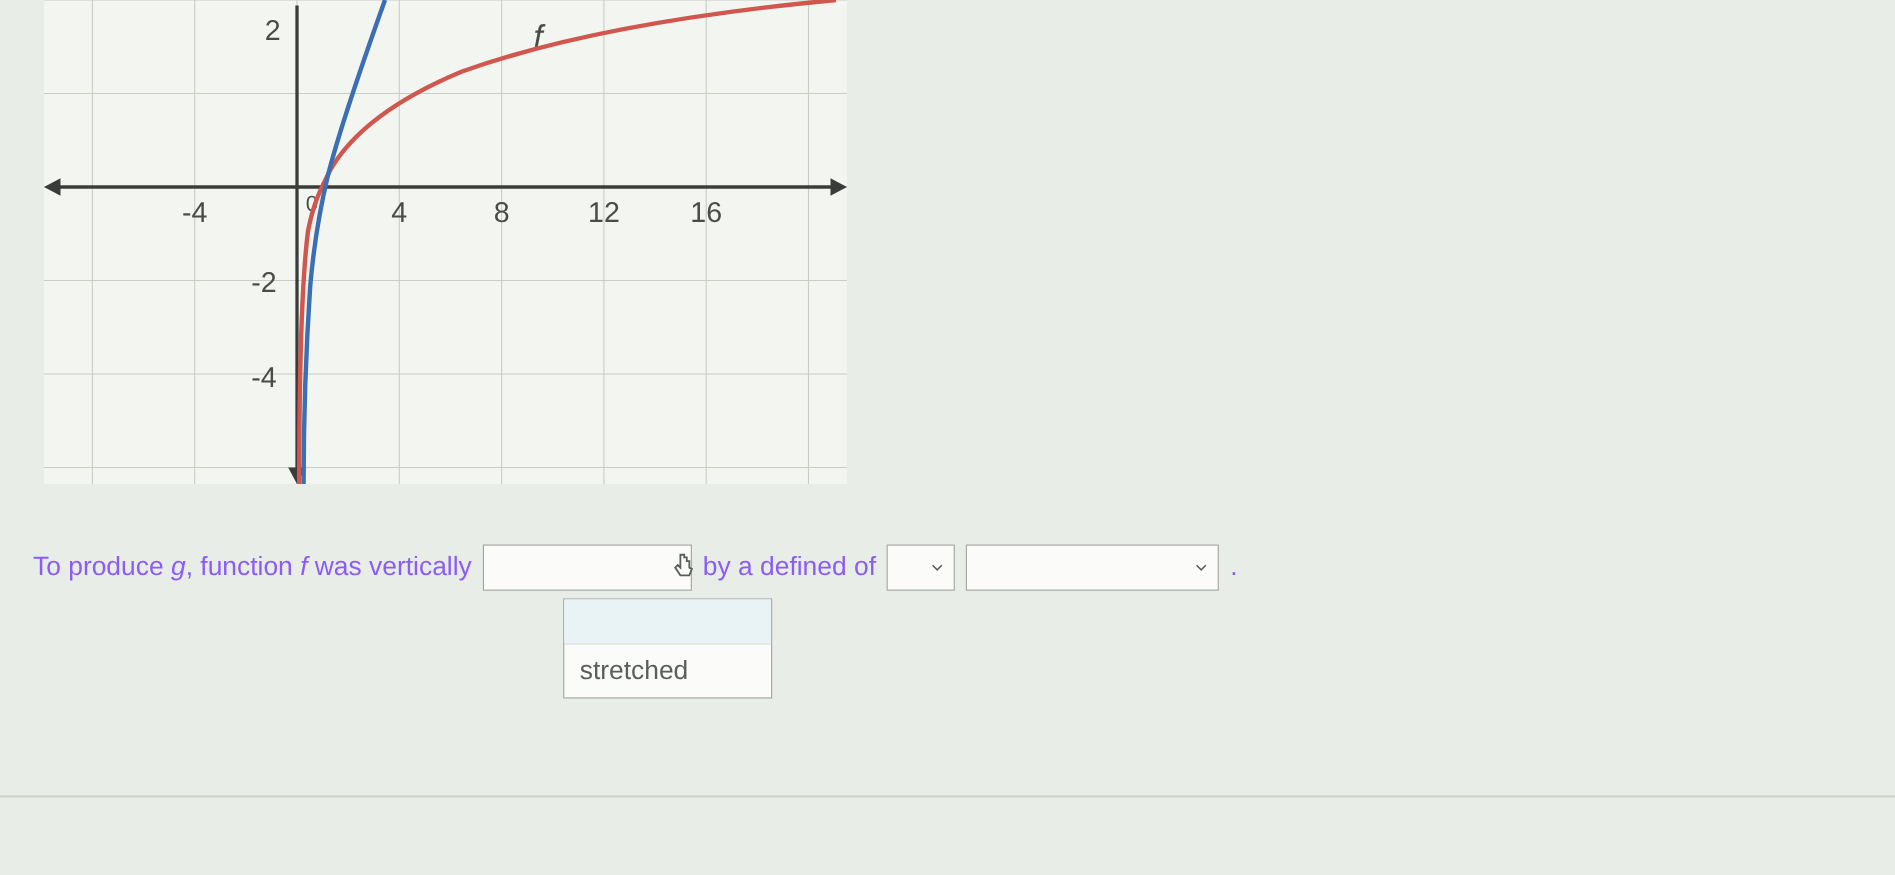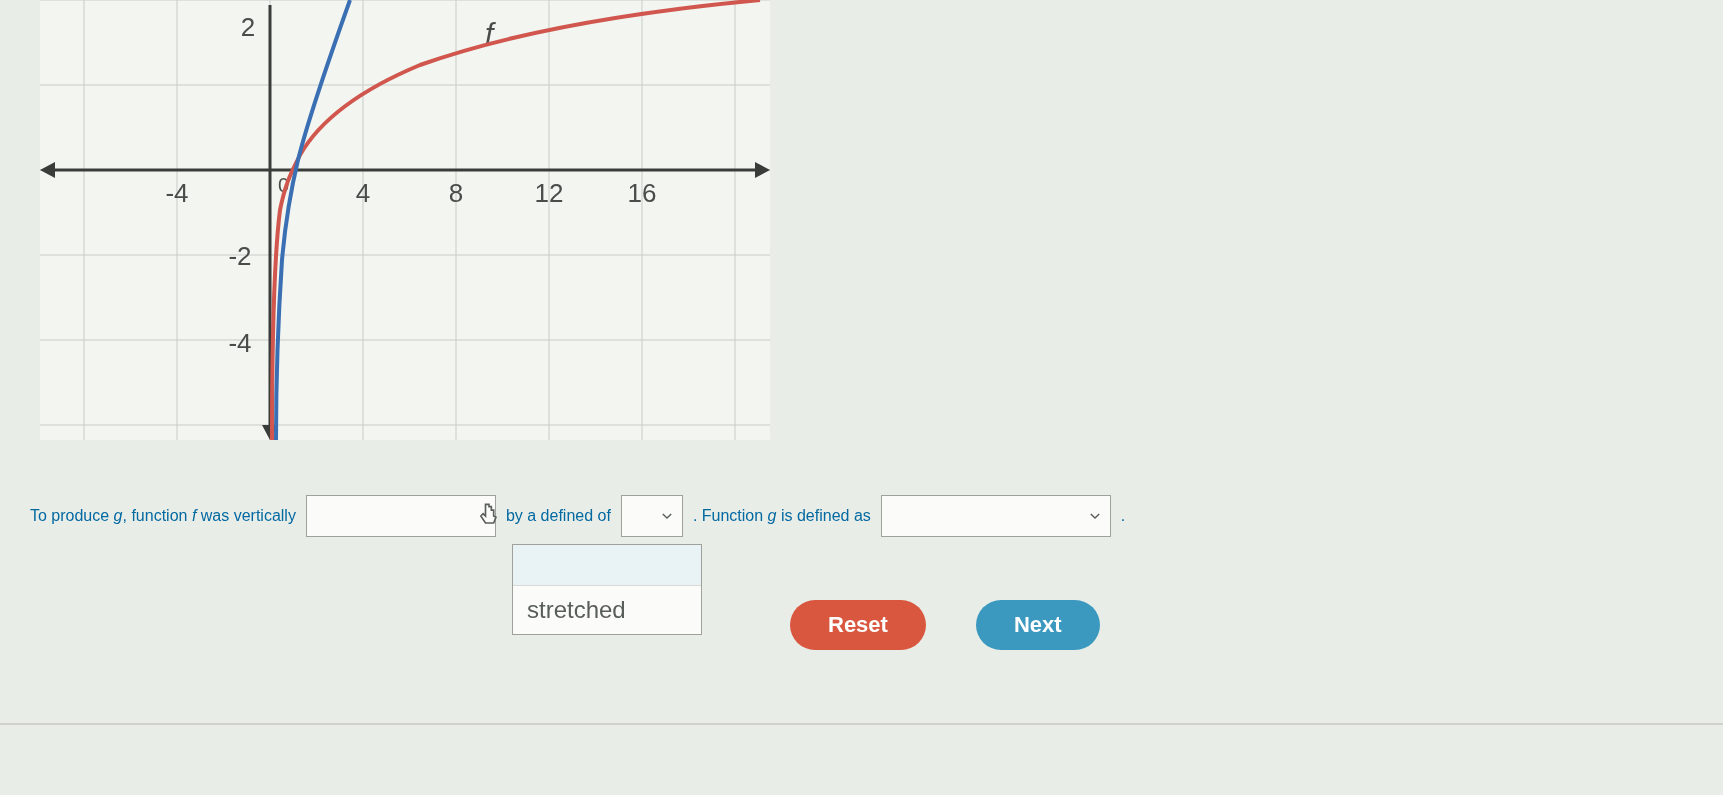--- a/index.html
+++ b/index.html
@@ -30,22 +30,22 @@
     height: 100%;
   }
   .sentence-row {
     position: absolute;
     left: 30px;
     top: 495px;
     width: 1670px;
     display: flex;
     align-items: center;
     gap: 10px;
-    font-size: 16px;
-    color: #0369a1;
+    font-size: 24px;
+    color: #8b5cf6;
   }
   .sentence-row .italic { font-style: italic; }
   .dropdown-box {
     height: 42px;
     background: #fbfcfa;
     border: 1px solid #9ea29b;
     display: inline-flex;
     align-items: center;
     justify-content: flex-end;
     padding: 0 8px;
@@ -190,37 +190,30 @@
     </span>
 
     <span> by a defined of </span>
 
     <span class="dropdown-box small">
       <svg class="chevron" viewBox="0 0 20 20">
         <path d="M4 7l6 6 6-6" fill="none" stroke="#5a5e5a" stroke-width="2"></path>
       </svg>
     </span>
 
-    <span>
-      <span>. Function </span><span class="italic">g</span><span> is defined as</span>
-    </span>
 
     <span class="dropdown-box wide2">
       <svg class="chevron" viewBox="0 0 20 20">
         <path d="M4 7l6 6 6-6" fill="none" stroke="#5a5e5a" stroke-width="2"></path>
       </svg>
     </span>
 
     <span>.</span>
   </div>
 
   <div class="dropdown-menu">
     <div class="opt blank"></div>
     <div class="opt">stretched</div>
   </div>
 
-  <div class="buttons">
-    <button class="btn reset">Reset</button>
-    <button class="btn next">Next</button>
-  </div>
 
   <div class="bottom-border"></div>
 </div>
 
 </body></html>

